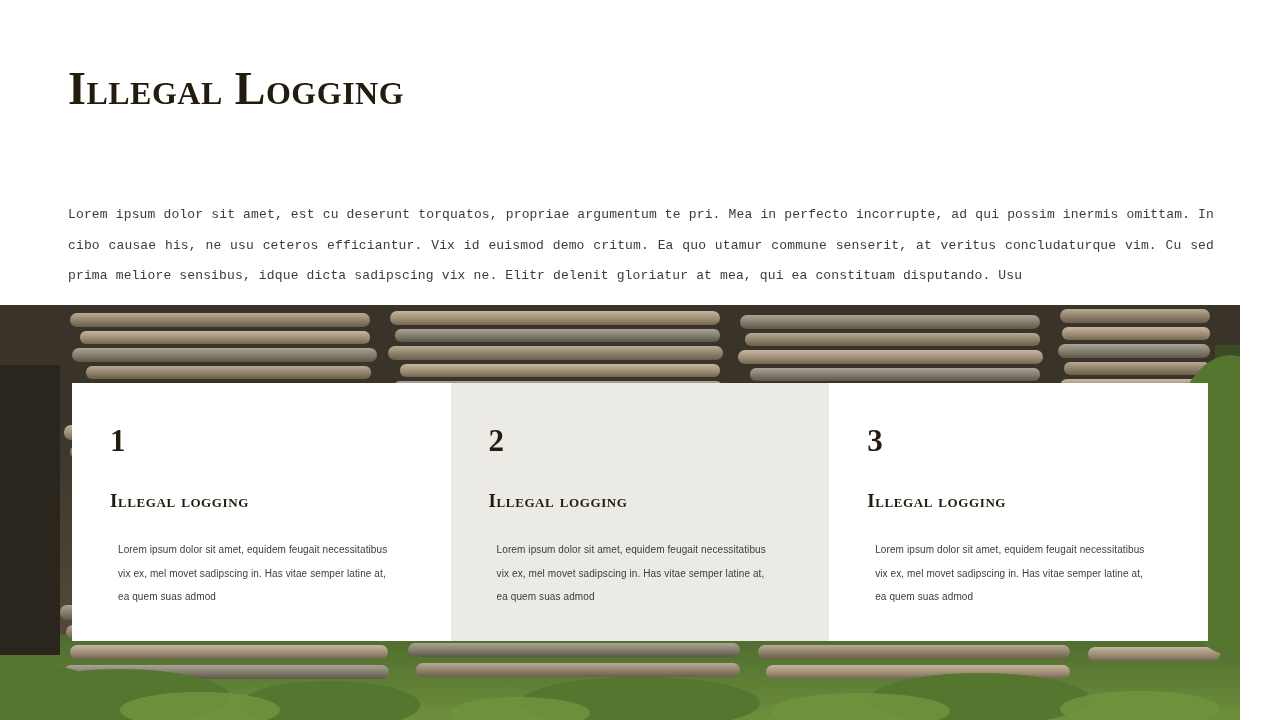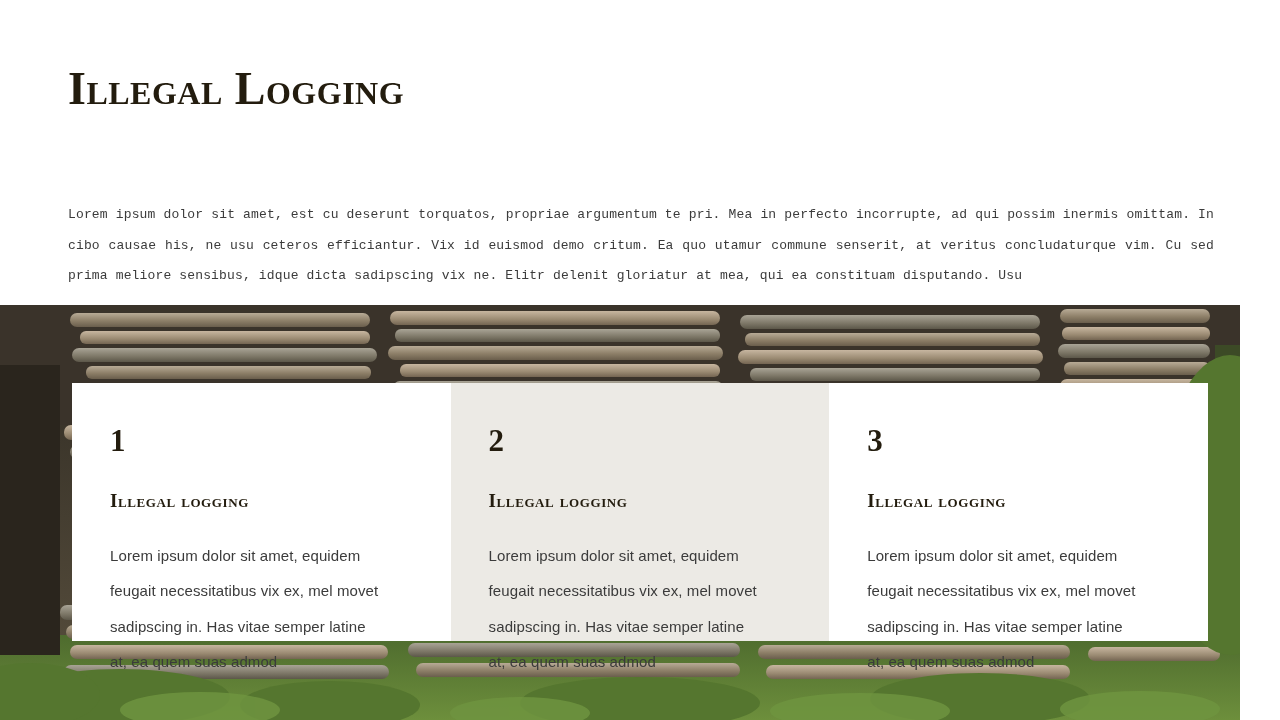--- a/index.html
+++ b/index.html
@@ -120,25 +120,25 @@
     font-size: 19px;
     font-weight: 700;
     font-variant: small-caps;
     letter-spacing: 0.6px;
     color: #231c0e;
     margin: 0 0 26px 0;
     white-space: nowrap;
   }
   .card-text {
     font-family: "Liberation Sans", sans-serif;
-    font-size: 15px;
+    font-size: 10px;
     line-height: 2.35;
     color: #3b3b3b;
     letter-spacing: 0.1px;
-    margin: 0;
+    margin: 8px;
     max-width: 270px;
   }
 </style>
 </head>
 <body>
 
 <div class="slide">
 
   <div class="top-block">
     <div class="title">Illegal logging</div>

